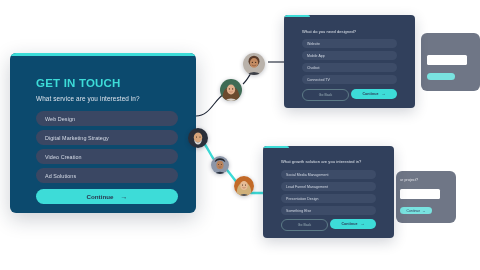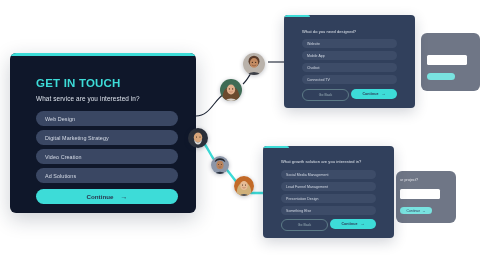--- a/index.html
+++ b/index.html
@@ -56,21 +56,21 @@
   .btn-primary{
     position:absolute;background:#3ddcd8;border-radius:9px;
     display:flex;align-items:center;justify-content:center;gap:3px;
     color:#2b3a57;font-size:3.6px;font-weight:bold;letter-spacing:.05px;
   }
   .btn-primary .arw{font-size:4px;line-height:1;}
 
   
   #main-card{
     position:absolute;left:10px;top:53px;width:186px;height:160px;
-    background:#0f172a;border-radius:6px;
+    background:#0c4a6e;border-radius:6px;
     box-shadow:0 6px 20px rgba(25,35,60,.22);
     overflow:hidden;
   }
   #main-card .accent{
     position:absolute;left:0;top:0;width:100%;height:2.5px;background:#3ddcd8;
   }
   #main-title{
     position:absolute;left:26px;top:24px;color:#3ddcd8;
     font-size:11.5px;font-weight:bold;letter-spacing:.2px;
   }

